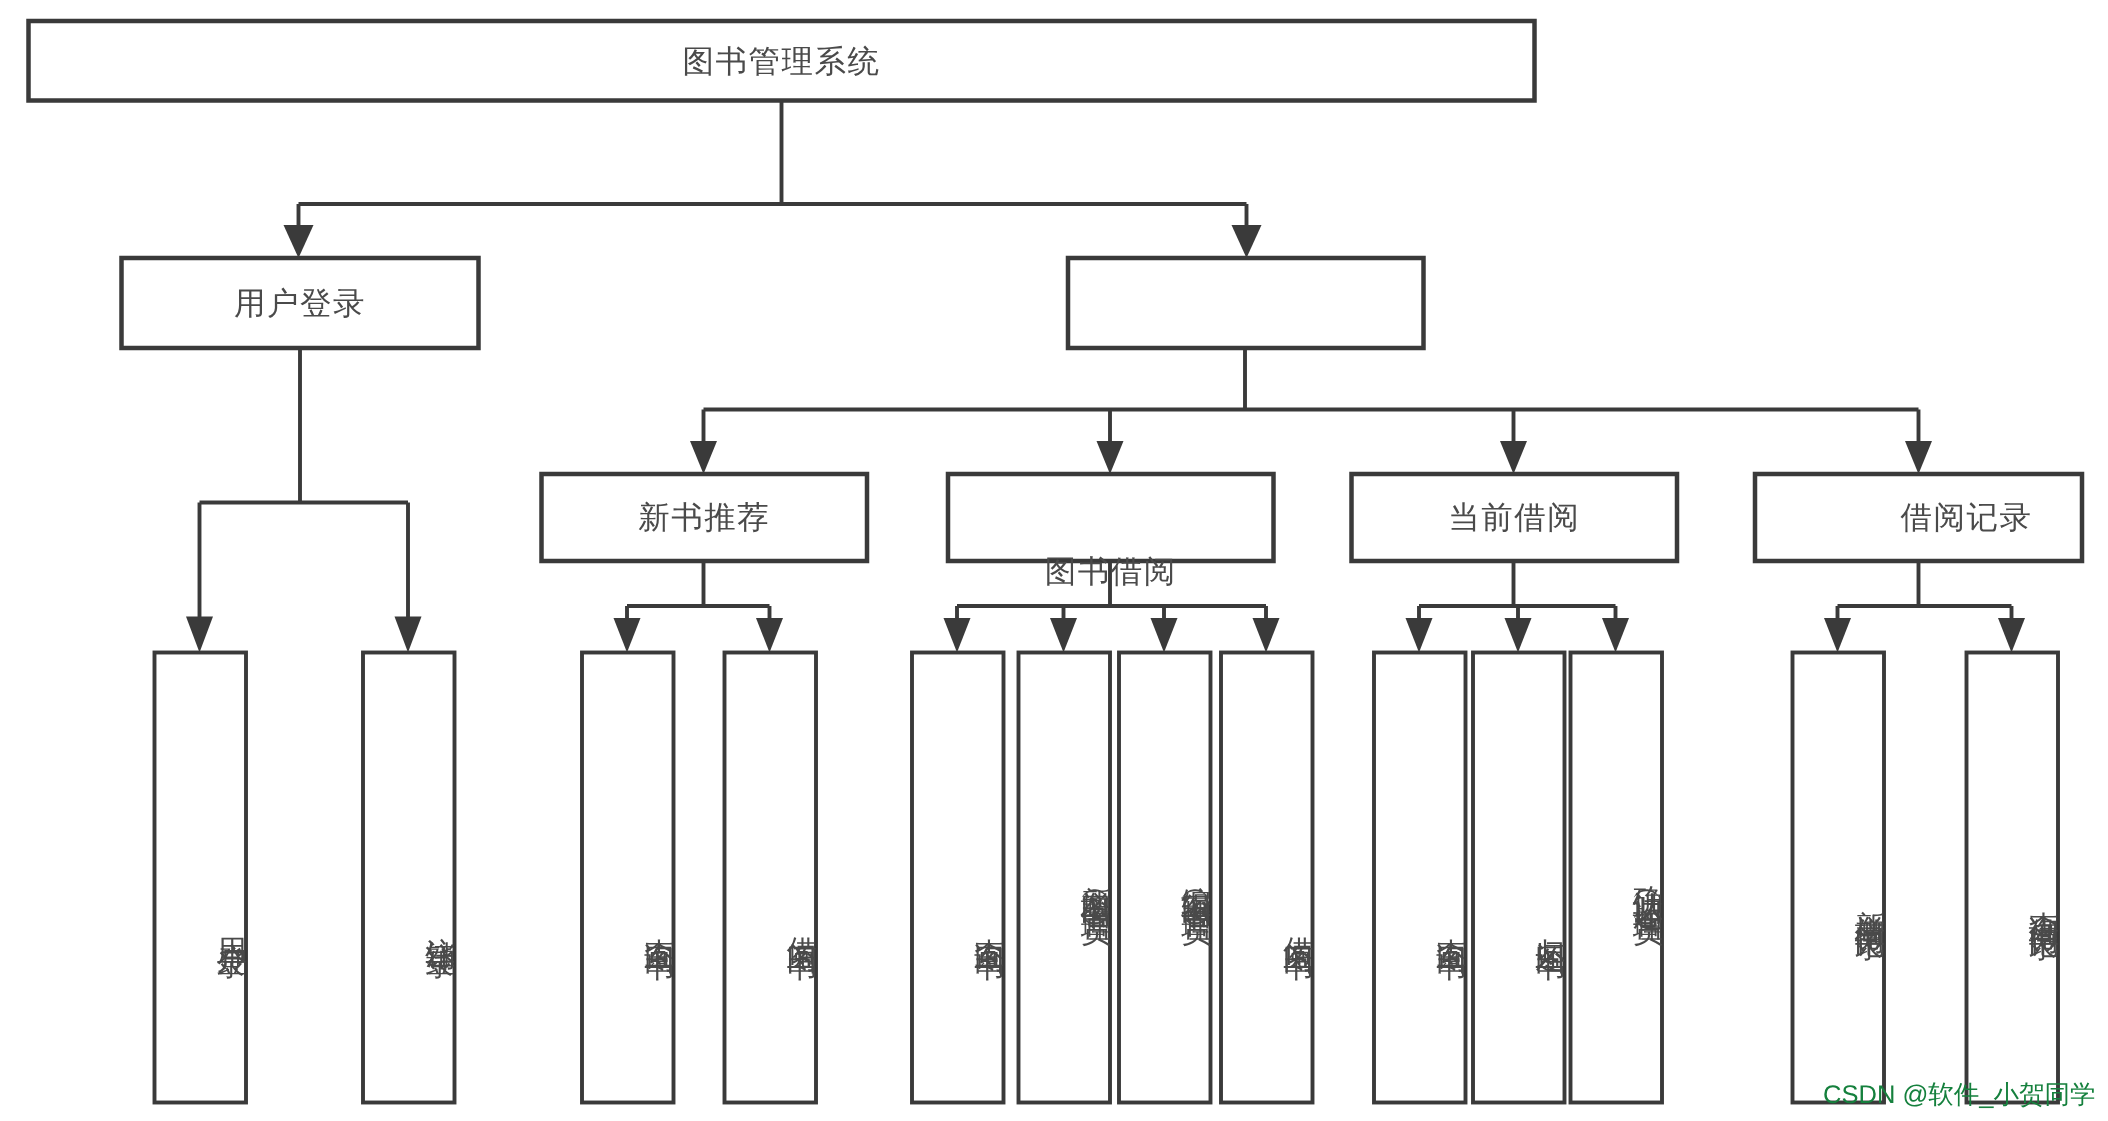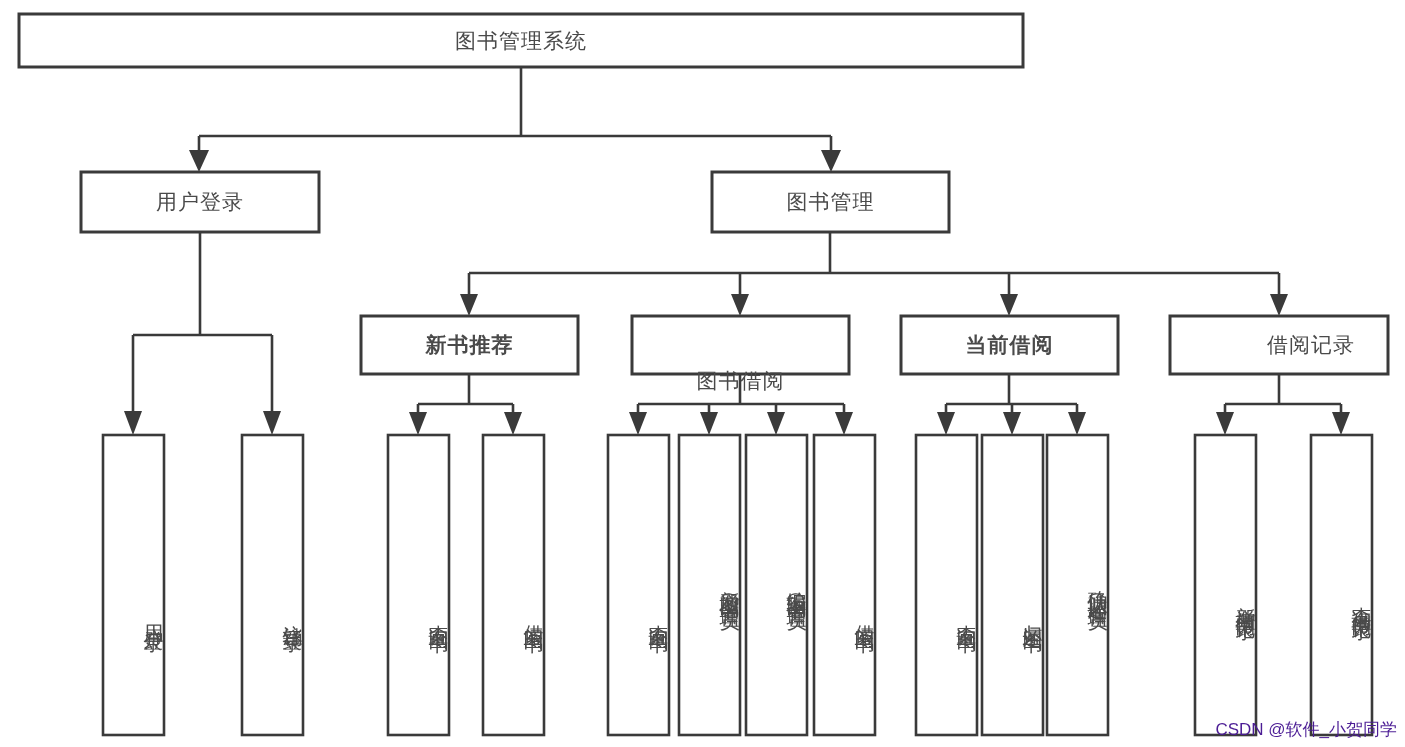--- a/index.html
+++ b/index.html
@@ -64,21 +64,21 @@
     align-items: flex-start;
     justify-content: center;
     letter-spacing: 3px;
     font-size: 20px;
     line-height: 1;
   }
   .watermark {
     position: absolute;
     right: 8px;
     bottom: 6px;
-    color: #4c1d95;
+    color: #15803d;
     font-size: 17px;
     font-family: "Liberation Sans", "DejaVu Sans", sans-serif;
     white-space: nowrap;
     pointer-events: none;
   }
 </style>
 </head>
 <body>
 
 <div id="diagram-root">
@@ -169,25 +169,24 @@
     <rect class="node-box-thin" x="982" y="435" width="61" height="300"></rect>
     <rect class="node-box-thin" x="1047" y="435" width="61" height="300"></rect>
 
     <rect class="node-box-thin" x="1195" y="435" width="61" height="300"></rect>
     <rect class="node-box-thin" x="1311" y="435" width="61" height="300"></rect>
   </svg>
 
   <div class="node-label" style="left:19px; top:14px; width:1004px; height:53px;">图书管理系统</div>
 
   <div class="node-label" style="left:81px; top:172px; width:238px; height:60px;">用户登录</div>
-  <div class="node-label" style="left:712px; top:172px; width:237px; height:60px;">图书管理</div>
-
-  <div class="node-label" style="left:361px; top:316px; width:217px; height:58px;font-weight:bold;">新书推荐</div>
+
+  <div class="node-label" style="left:361px; top:316px; width:217px; height:58px;">新书推荐</div>
   <div class="node-label" style="left:632px; top:316px; width:217px; height:58px;margin-top:36px;">图书借阅</div>
-  <div class="node-label" style="left:901px; top:316px; width:217px; height:58px;font-weight:bold;">当前借阅</div>
+  <div class="node-label" style="left:901px; top:316px; width:217px; height:58px;">当前借阅</div>
   <div class="node-label" style="left:1170px; top:316px; width:218px; height:58px;margin-left:32px;">借阅记录</div>
 
   <div class="node-label vertical" style="left:103px; top:500px; width:61px; height:230px;">用户登录</div>
   <div class="node-label vertical" style="left:242px; top:500px; width:61px; height:230px;">注销登录</div>
 
   <div class="node-label vertical" style="left:388px; top:500px; width:61px; height:230px;">查询图书</div>
   <div class="node-label vertical" style="left:483px; top:500px; width:61px; height:230px;">借阅图书</div>
 
   <div class="node-label vertical" style="left:608px; top:500px; width:61px; height:230px;">查询图书</div>
   <div class="node-label vertical" style="left:679px; top:443px; width:61px; height:290px;">新增图书（管理员）</div>

